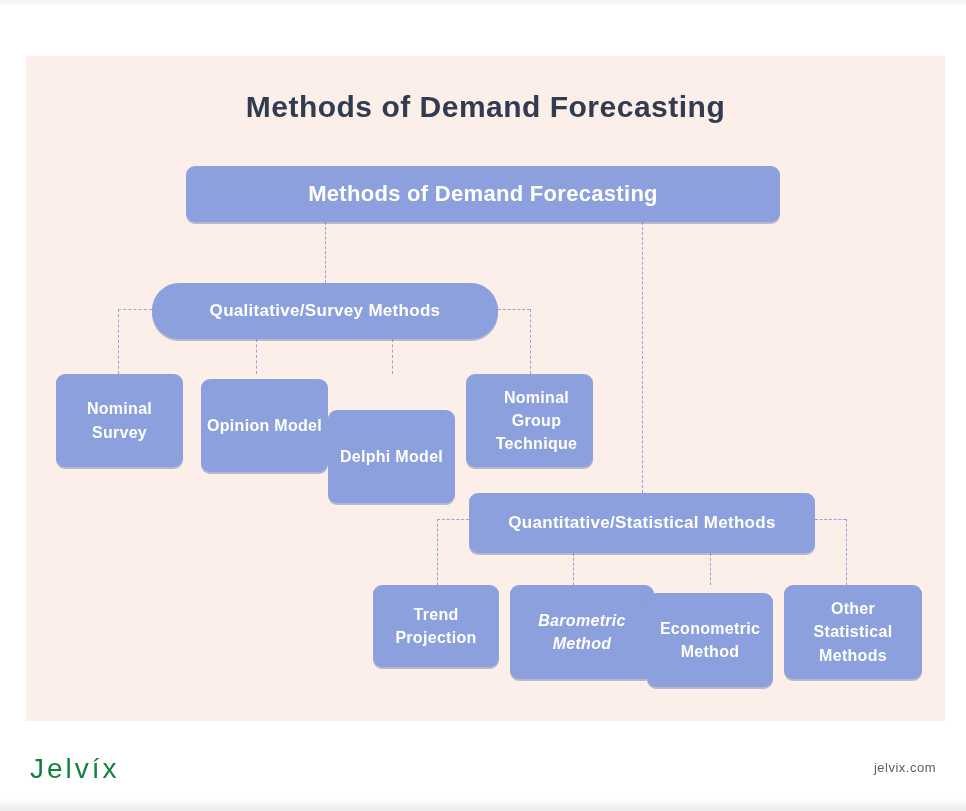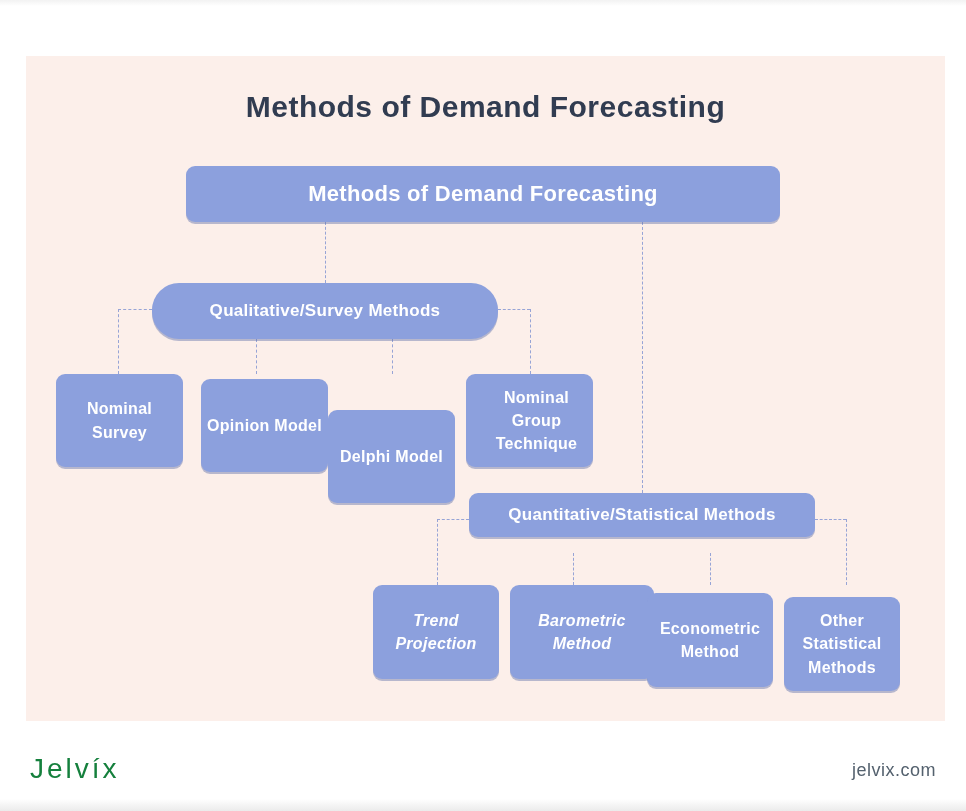--- a/index.html
+++ b/index.html
@@ -42,40 +42,40 @@
     border-radius:9px;
     color:#ffffff;font-weight:bold;text-align:center;
     display:flex;align-items:center;justify-content:center;
     line-height:1.45;
     box-shadow:0 2px 0 rgba(100,115,170,.45);
     letter-spacing:.3px;
   }
   .node-root{left:186px;top:166px;width:594px;height:56px;font-size:22px;}
   .node-branch{font-size:17px;}
   .node-qual{left:152px;top:283px;width:346px;height:56px;border-radius:27px;}
-  .node-quant{left:469px;top:493px;width:346px;height:44px;}
+  .node-quant{left:469px;top:493px;width:346px;height:60px;}
   .node-leaf{width:127px;height:93px;font-size:16px;padding:6px;}
   .q1{left:56px;top:374px;}
   .q2{left:193px;top:379px;margin-left:8px;}
   .q3{left:328px;top:374px;margin-top:36px;}
   .q4{left:466px;top:374px;padding-left:20px;}
-  .s1{left:373px;top:585px;width:126px;height:94px;font-style:italic;}
+  .s1{left:373px;top:585px;width:126px;height:82px;}
   .s2{left:510px;top:585px;width:144px;height:94px;font-style:italic;}
   .s3{left:647px;top:585px;width:126px;height:94px;margin-top:8px;}
-  .s4{left:784px;top:597px;width:116px;height:94px;}
+  .s4{left:784px;top:585px;width:138px;height:94px;}
   .c-v{position:absolute;width:0;border-left:1px dashed var(--line);}
   .c-h{position:absolute;height:0;border-top:1px dashed var(--line);}
   .footer-logo{
     position:absolute;left:30px;top:753px;
     font-size:28px;font-weight:normal;color:#15803d;
     letter-spacing:3px;
   }
   .footer-site{
     position:absolute;right:30px;top:760px;
-    font-size:18px;color:var(--footer-text);
+    font-size:13px;color:var(--footer-text);
     letter-spacing:.5px;
   }
 </style>
 </head>
 <body>
 
 <div class="top-strip"></div>
 
 <div class="canvas"></div>
 

